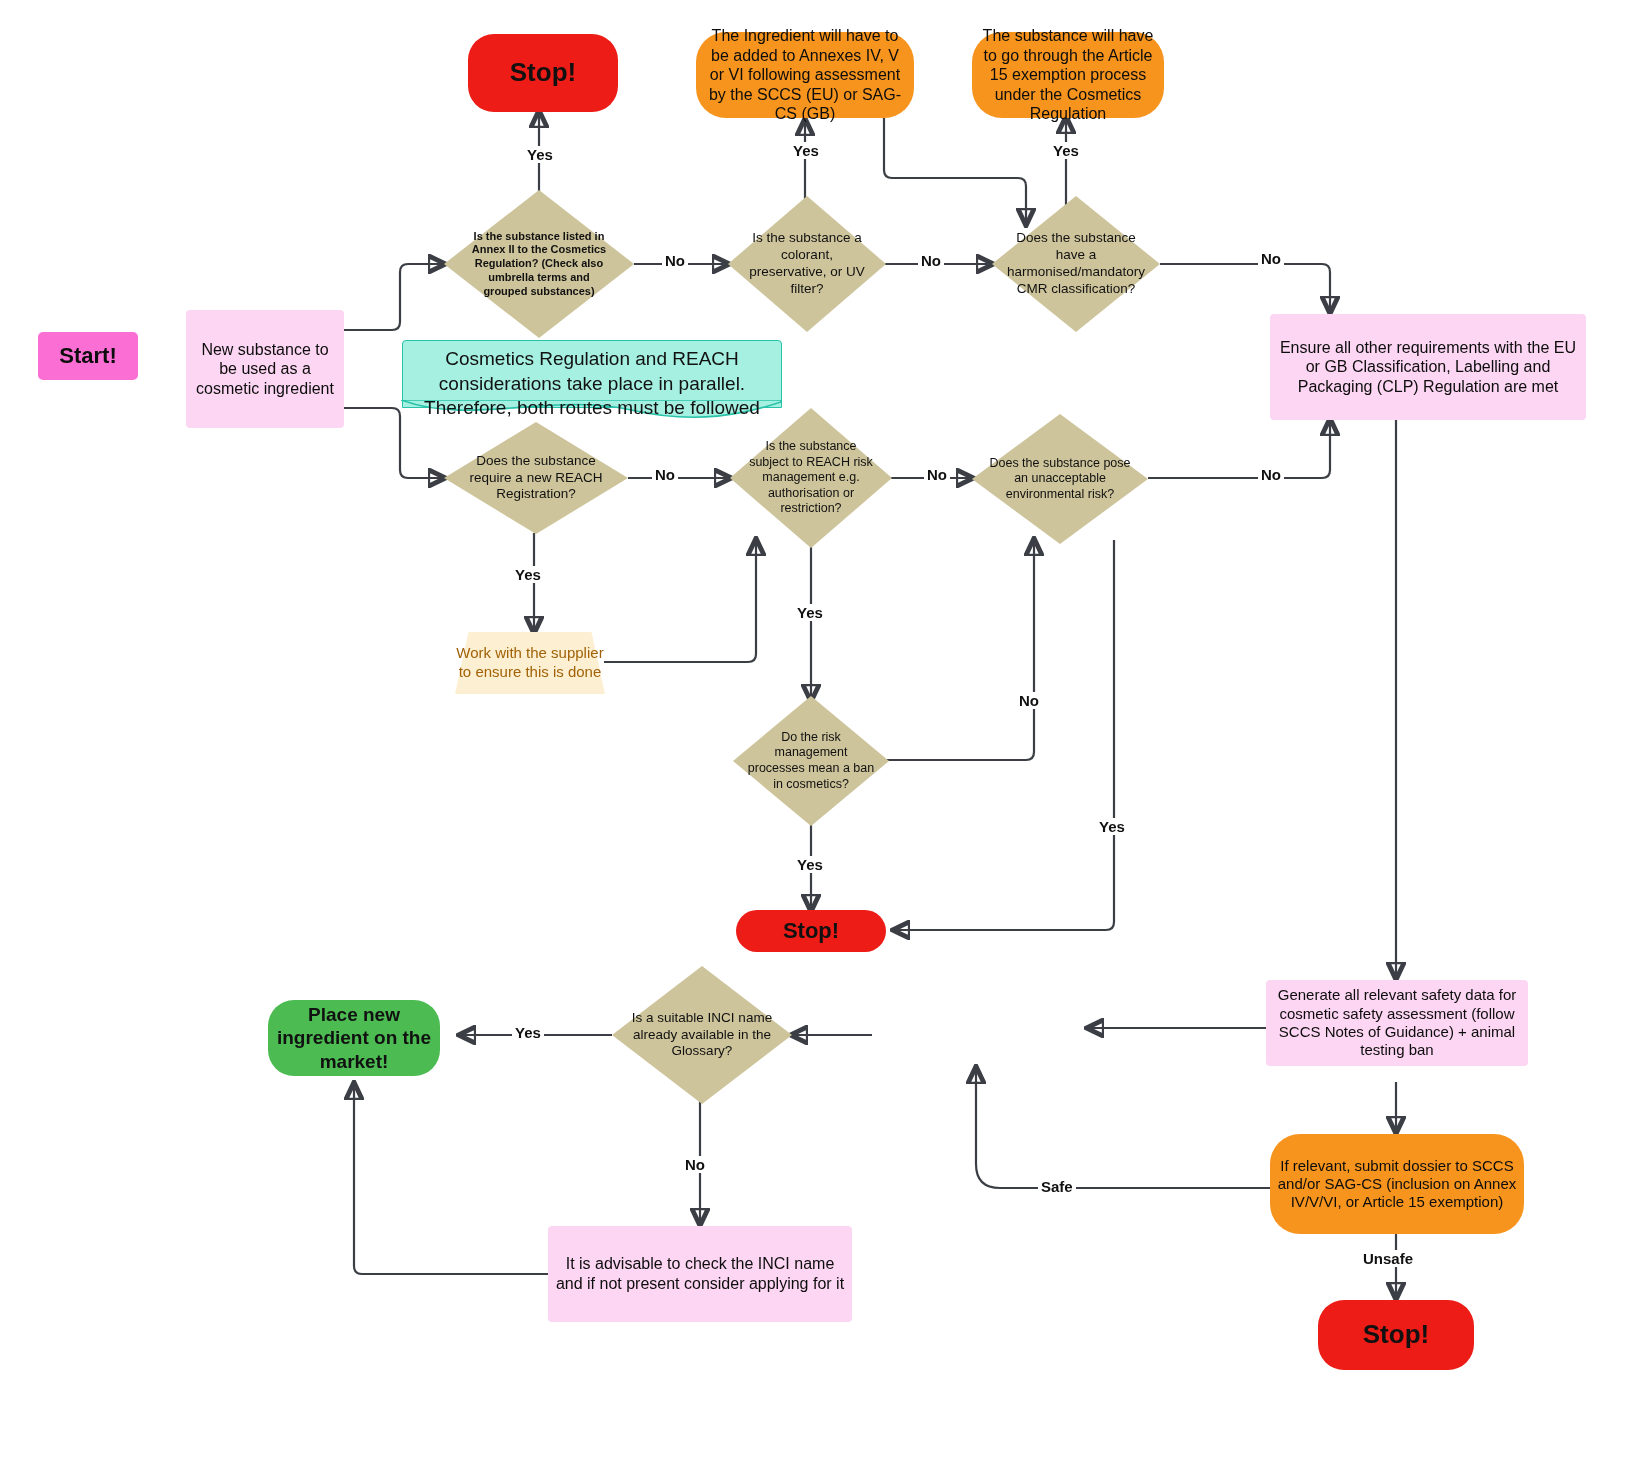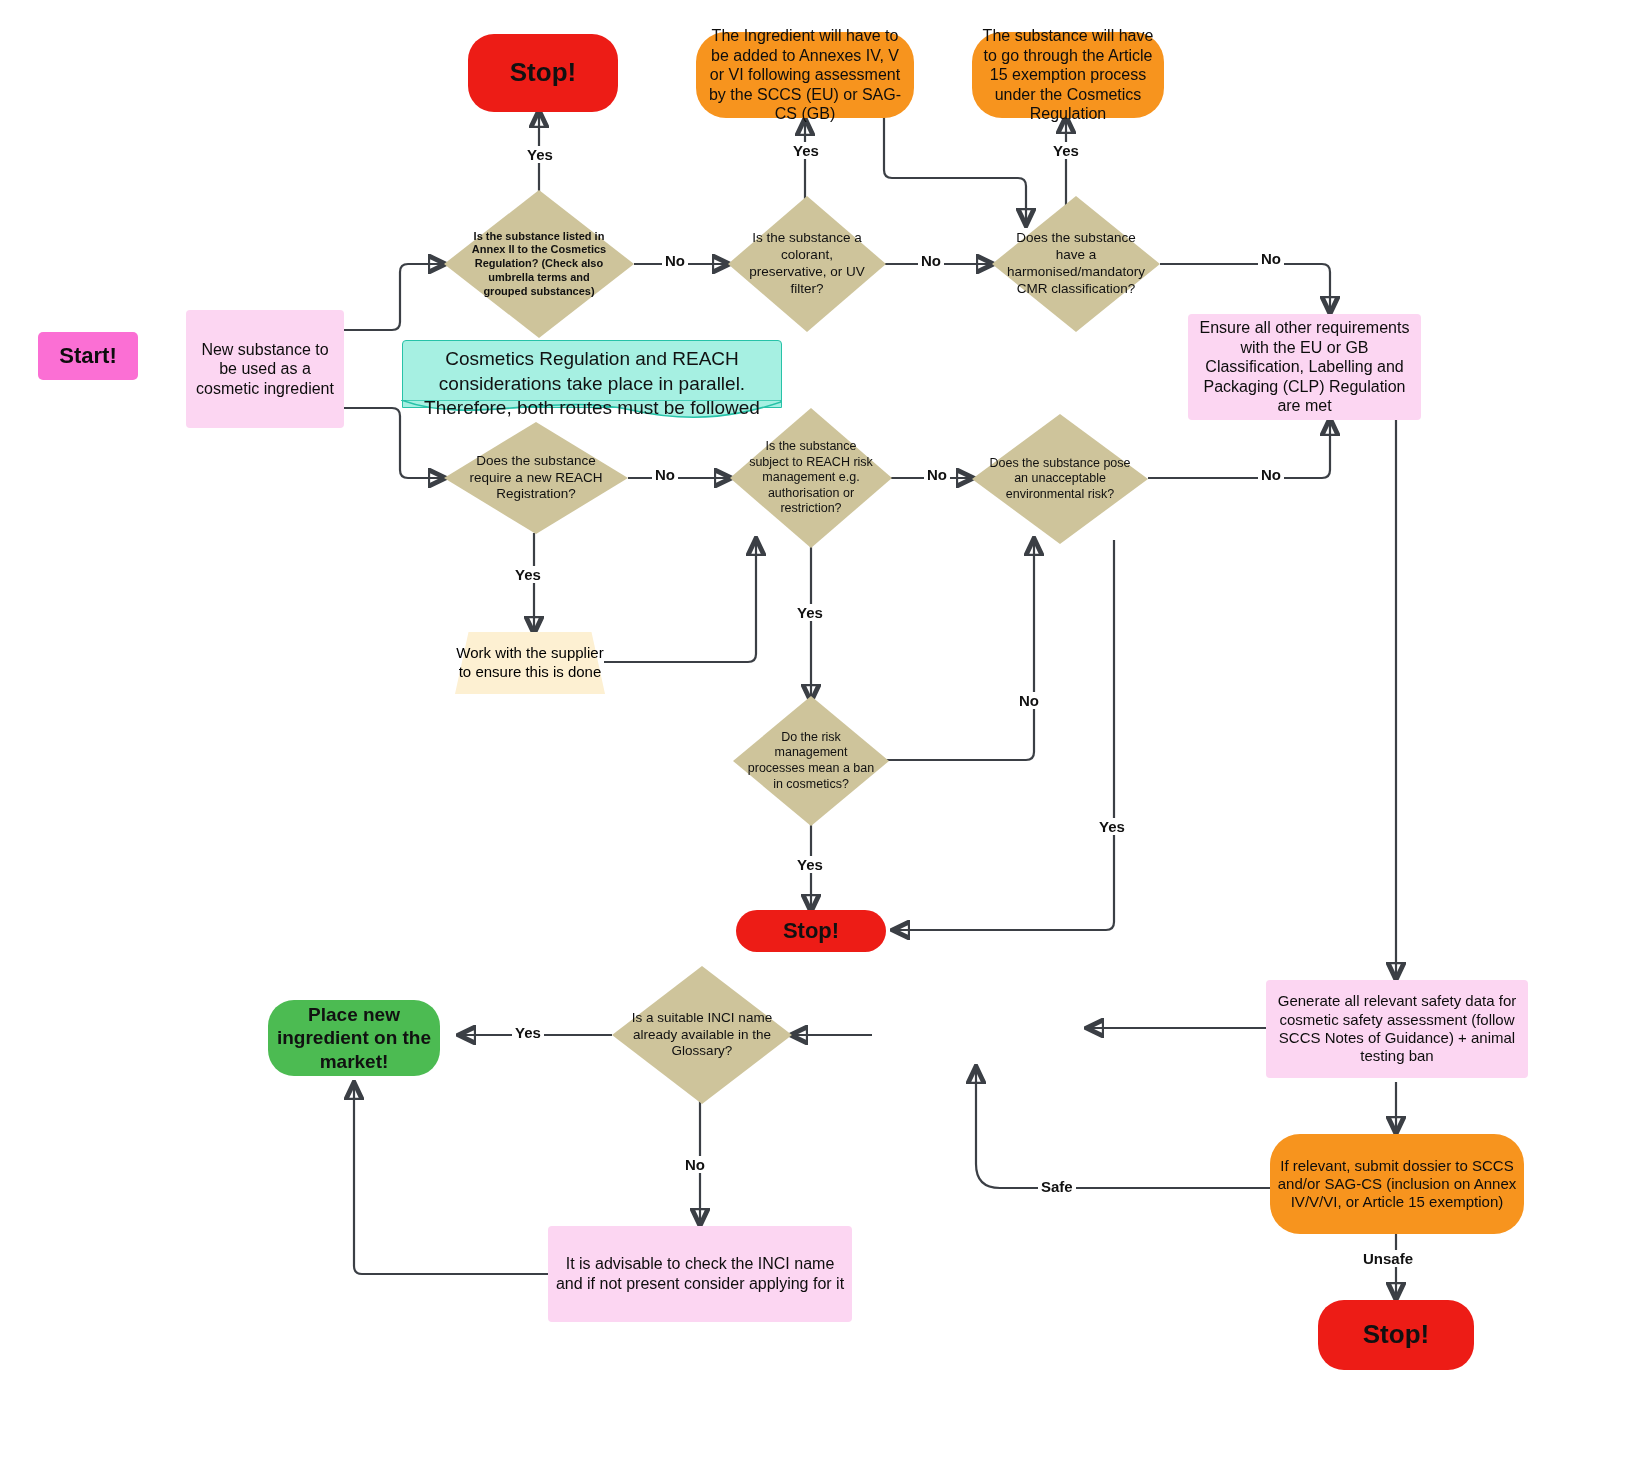--- a/index.html
+++ b/index.html
@@ -20,21 +20,21 @@
   
   .diamond{position:absolute;}
   .diamond .dshape{position:absolute;inset:0;background:#cec49b;clip-path:polygon(50% 0,100% 50%,50% 100%,0 50%);border-radius:3px;}
   .diamond .dtext{position:absolute;inset:0;display:flex;align-items:center;justify-content:center;text-align:center;font-size:12.5px;line-height:1.25;color:#111;padding:0 14px;box-sizing:border-box;}
   .diamond.big .dtext{font-size:11px;padding:0 22px;font-weight:bold;}
   .diamond.md .dtext{font-size:13.5px;}
 
   
   .trap{position:absolute;}
   .trap .tshape{position:absolute;inset:0;background:#fdf0d2;clip-path:polygon(9% 0,91% 0,100% 100%,0 100%);}
-  .trap .ttext{position:absolute;inset:0;display:flex;align-items:center;justify-content:center;text-align:center;font-size:15px;line-height:1.25;color:#000000;}
+  .trap .ttext{position:absolute;inset:0;display:flex;align-items:center;justify-content:center;text-align:center;font-size:15px;line-height:1.25;color:#a16207;}
 
   
   .note{position:absolute;}
   .note .nshape{position:absolute;inset:0;background:#a6f0e2;border:1.5px solid #27c2a8;
      border-radius:4px 4px 0 0;}
   .note .nwave{position:absolute;left:-1px;right:-1px;bottom:-16px;height:24px;}
   .note .ntext{position:absolute;inset:0;display:flex;align-items:center;justify-content:center;text-align:center;font-size:19px;line-height:1.3;color:#111;padding:0 14px;box-sizing:border-box;margin-top:20px;}
 
   
   .elabel{position:absolute;font-size:15px;font-weight:bold;color:#111;background:#fff;padding:0 3px;white-space:nowrap;}
@@ -137,21 +137,21 @@
 
   <div class="diamond md" style="left:992px;top:196px;width:168px;height:136px;">
     <div class="dshape"></div>
     <div class="dtext">Does the substance have a harmonised/mandatory CMR classification?</div>
   </div>
 
   <div class="node orange" style="left:972px;top:32px;width:192px;height:86px;">
     <span>The substance will have to go through the Article 15 exemption process under the Cosmetics Regulation</span>
   </div>
 
-  <div class="node pink" style="left:1188px;top:314px;width:233px;height:106px;">
+  <div class="node pink" style="left:1270px;top:314px;width:316px;height:106px;">
     <span>Ensure all other requirements with the EU or GB Classification, Labelling and Packaging (CLP) Regulation are met</span>
   </div>
 
   <div class="note" style="left:402px;top:340px;width:380px;height:68px;">
     <div class="nshape"></div>
     <svg class="nwave" viewBox="0 0 380 24" preserveAspectRatio="none">
       <path d="M0,0 C70,26 150,-8 230,10 C296,25 344,14 380,2 L380,0 Z" fill="#a6f0e2" stroke="#27c2a8" stroke-width="1.6"></path>
     </svg>
     <div class="ntext">Cosmetics Regulation and REACH considerations take place in parallel. Therefore, both routes must be followed</div>
   </div>
@@ -178,21 +178,21 @@
 
   <div class="diamond" style="left:733px;top:696px;width:156px;height:130px;">
     <div class="dshape"></div>
     <div class="dtext">Do the risk management processes mean a ban in cosmetics?</div>
   </div>
 
   <div class="node pill stop" style="left:736px;top:910px;width:150px;height:42px;font-size:22px;">
     <span>Stop!</span>
   </div>
 
-  <div class="node pink" style="left:1266px;top:980px;width:262px;height:98px;font-size:15px;">
+  <div class="node pink" style="left:1266px;top:980px;width:262px;height:86px;font-size:15px;">
     <span>Generate all relevant safety data for cosmetic safety assessment (follow SCCS Notes of Guidance) + animal testing ban</span>
   </div>
 
   <div class="node orange" style="left:1270px;top:1134px;width:254px;height:100px;font-size:15px;">
     <span>If relevant, submit dossier to SCCS and/or SAG-CS (inclusion on Annex IV/V/VI, or Article 15 exemption)</span>
   </div>
 
   <div class="node pill stop" style="left:1318px;top:1300px;width:156px;height:70px;">
     <span>Stop!</span>
   </div>

